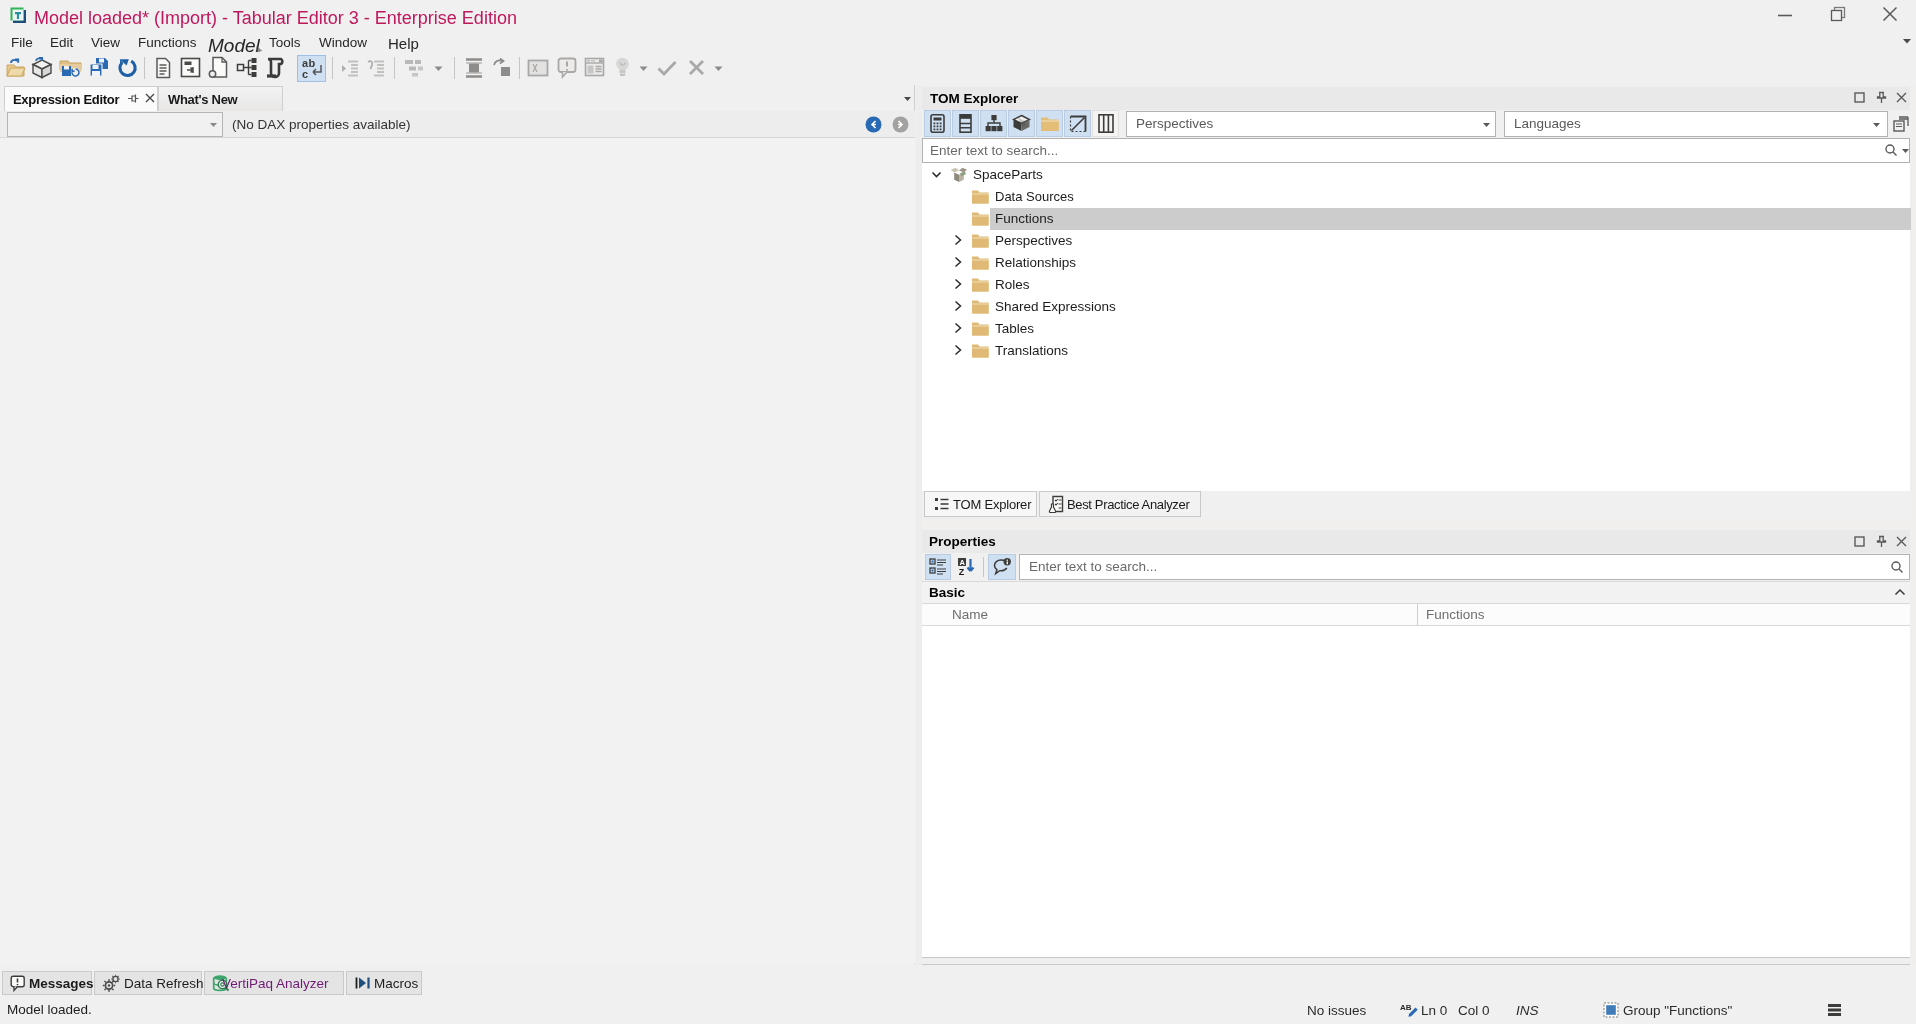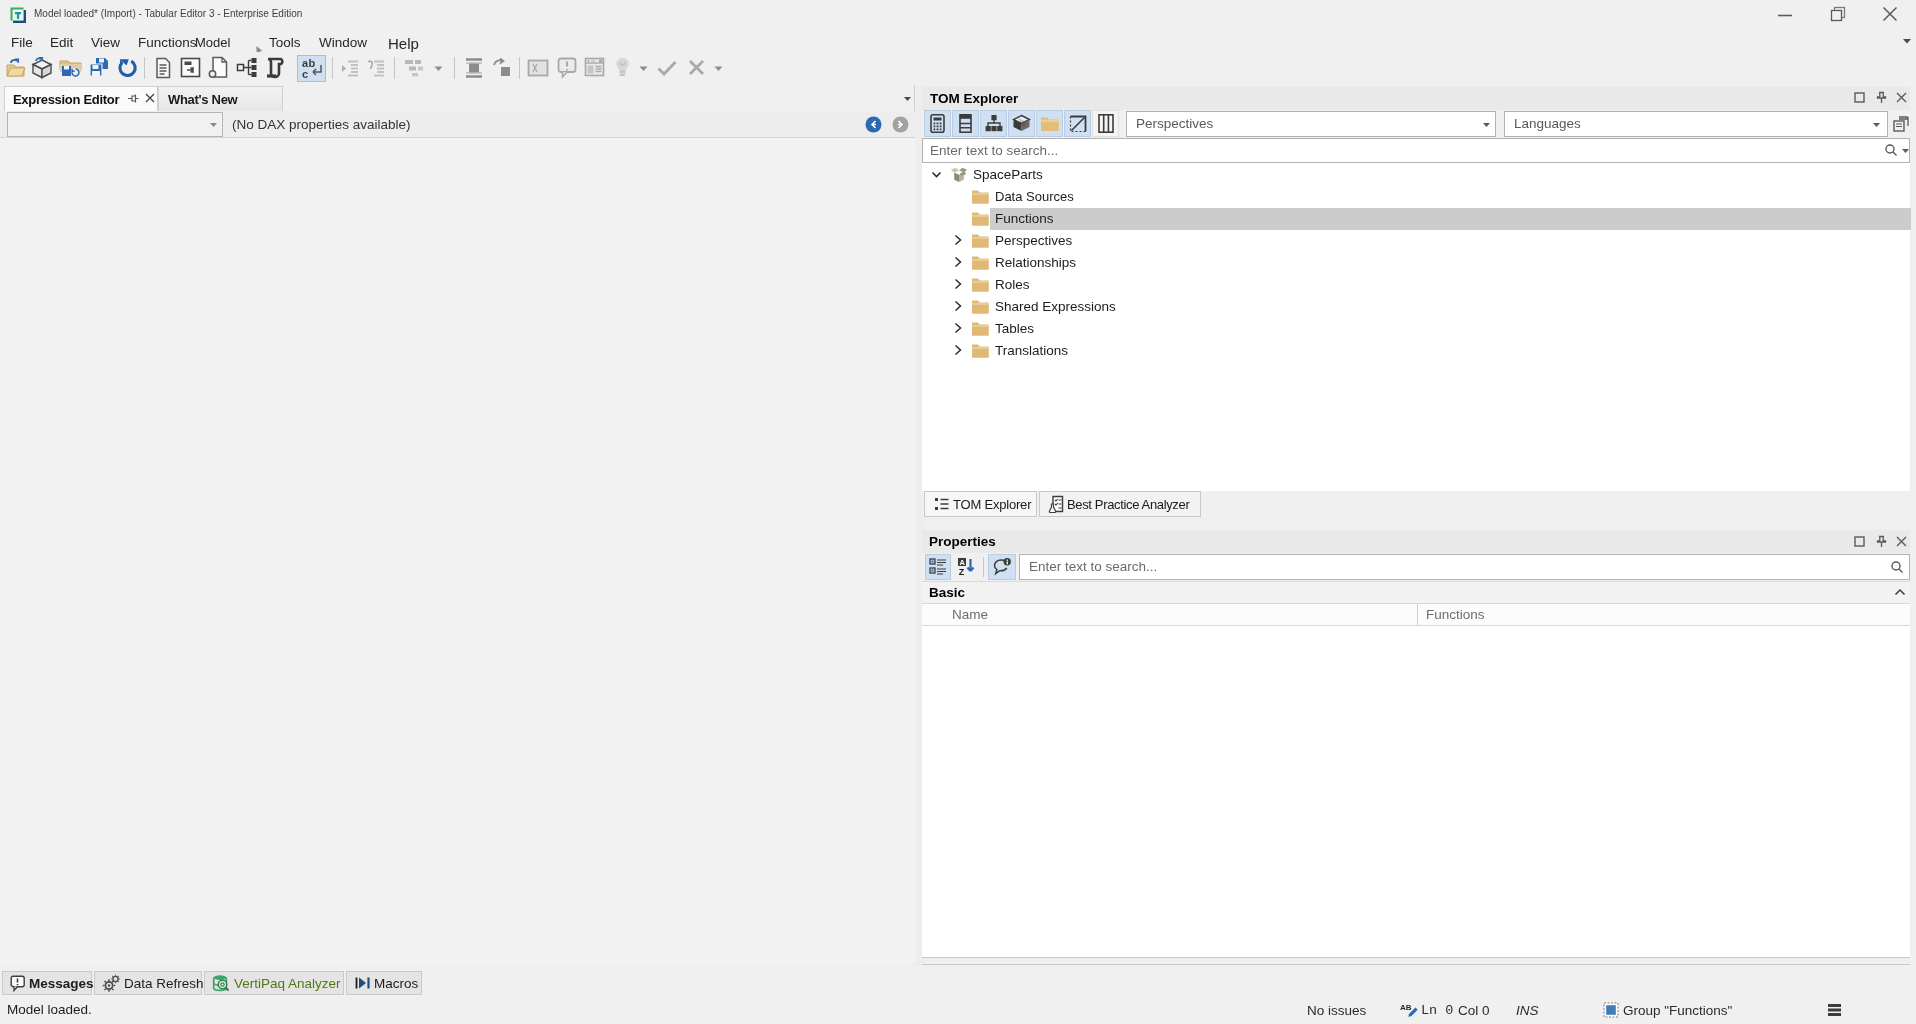--- a/index.html
+++ b/index.html
@@ -14,39 +14,39 @@
 
 <div class="abs" style="left:0;top:0;width:1916px;height:30px;background:#f0f0f1;"></div>
 <div class="abs" id="appicon" style="left:10px;top:7px;width:17px;height:17px;">
 <svg width="17" height="17" viewBox="0 0 17 17">
   <rect x="3" y="3" width="13" height="13" fill="#1d4e7e"></rect>
   <rect x="0.5" y="0.5" width="13" height="13" fill="#2fb457"></rect>
   <rect x="2.5" y="2.5" width="11" height="11" fill="#eef6f5"></rect>
   <path d="M5 5 h6 v2.2 h-1.9 v4.8 h-2.2 v-4.8 H5 z" fill="#2c8fa0"></path>
 </svg>
 </div>
-<div class="abs" style="left:34px;top:8px;font-size:10px;color:#404040;">Model loaded* (Import) - Tabular Editor 3 - Enterprise Edition</div>
+<div class="abs" style="left:34px;top:8px;font-size:18px;color:#be185d;">Model loaded* (Import) - Tabular Editor 3 - Enterprise Edition</div>
 
 <svg class="abs" style="left:1776px;top:6px;" width="18" height="18" viewBox="0 0 18 18">
     <path d="M2 9.5 h14" stroke="#5a5a5a" stroke-width="1.6" fill="none"></path>
   </svg>
 <svg class="abs" style="left:1829px;top:5px;" width="18" height="18" viewBox="0 0 18 18">
     <rect x="5.5" y="2.5" width="10" height="10" fill="none" stroke="#7a7a7a" stroke-width="1.3"></rect>
     <rect x="2.5" y="5.5" width="10" height="10" fill="#f0f0f1" stroke="#5a5a5a" stroke-width="1.3"></rect>
   </svg>
 <svg class="abs" style="left:1881px;top:5px;" width="18" height="18" viewBox="0 0 18 18">
     <path d="M2.5 2.5 L15.5 15.5 M15.5 2.5 L2.5 15.5" stroke="#5a5a5a" stroke-width="1.5" fill="none"></path>
   </svg>
 
 <div class="abs" style="left:0;top:30px;width:1916px;height:22px;background:#f0f0f1;"></div>
 <div class="abs" style="left:11px;top:35px;color:#262626;font-size:13.5px;">File</div>
 <div class="abs" style="left:50px;top:35px;color:#262626;font-size:13.5px;">Edit</div>
 <div class="abs" style="left:91px;top:35px;color:#262626;font-size:13.5px;">View</div>
 <div class="abs" style="left:138px;top:35px;color:#262626;font-size:13.5px;">Functions</div>
-<div class="abs" style="left:195px;top:35px;color:#262626;font-size:13px;">Model</div>
+<div class="abs" style="left:208px;top:35px;color:#262626;font-size:19px;font-style:italic;">Model</div>
 <div class="abs" style="left:269px;top:35px;color:#262626;font-size:13.5px;">Tools</div>
 <div class="abs" style="left:319px;top:35px;color:#262626;font-size:13.5px;">Window</div>
 <div class="abs" style="left:388px;top:35px;color:#262626;font-size:15px;">Help</div>
 
 <svg class="abs" style="left:254px;top:45px;" width="10" height="12" viewBox="0 0 10 12">
     <path d="M2.5 1 L2.5 8.5 L4.6 6.7 L5.8 9.6 L7.1 9 L5.9 6.2 L8.5 6 Z" fill="#4a4a4a" opacity="0.6"></path>
   </svg>
 
 <svg class="abs" style="left:1901px;top:37px;" width="12" height="8" viewBox="0 0 12 8">
     <path d="M2 2 h8 l-4 4.5 z" fill="#4a4a4a"></path>
@@ -524,36 +524,36 @@
 <div class="abs" style="left:124px;top:976px;font-size:13.5px;color:#1c1c1c;">Data Refresh</div>
 <div class="abs" style="left:204px;top:971px;width:140px;height:24px;background:#e4e4e5;border:1px solid #c9c9ca;"></div>
 <svg class="abs" style="left:212px;top:974px;" width="18" height="19" viewBox="0 0 18 19">
  <ellipse cx="8" cy="3.6" rx="6.3" ry="2.4" fill="#3ca56a"></ellipse>
  <path d="M1.7 3.6 V14 c0 1.3 2.8 2.4 6.3 2.4 s6.3 -1.1 6.3 -2.4 V3.6" fill="none" stroke="#3ca56a" stroke-width="1.7"></path>
  <path d="M1.7 8.8 c0 1.3 2.8 2.4 6.3 2.4 s6.3 -1.1 6.3 -2.4" fill="none" stroke="#3ca56a" stroke-width="1.4"></path>
  <circle cx="10.5" cy="10.5" r="4.2" fill="#f1f8f4" stroke="#2e7d4f" stroke-width="1.5"></circle>
  <path d="M13.5 13.5 L16.5 16.5" stroke="#2e7d4f" stroke-width="1.8"></path>
  <path d="M8.8 10.5 a1.7 1.7 0 1 0 3.4 0 a1.7 1.7 0 1 0 -3.4 0" fill="none" stroke="#2e7d4f" stroke-width="1.2"></path>
 </svg>
-<div class="abs" style="left:234px;top:976px;font-size:13.5px;color:#4d7c0f;">VertiPaq Analyzer</div>
+<div class="abs" style="left:222px;top:976px;font-size:13.5px;color:#701a75;">VertiPaq Analyzer</div>
 <div class="abs" style="left:346px;top:971px;width:76px;height:24px;background:#e4e4e5;border:1px solid #c9c9ca;"></div>
 <svg class="abs" style="left:355px;top:976px;" width="16" height="14" viewBox="0 0 16 14">
  <path d="M1.5 1.5 v11" stroke="#1c1c1c" stroke-width="1.8"></path>
  <path d="M4 1.5 L11 7 L4 12.5 Z" fill="#1d4e7e"></path>
  <path d="M13.5 1.5 v11" stroke="#1d4e7e" stroke-width="2.2"></path>
 </svg>
 <div class="abs" style="left:374px;top:976px;font-size:13.5px;color:#1c1c1c;">Macros</div>
 
 <div class="abs" style="left:7px;top:1002px;font-size:13.5px;color:#1c1c1c;">Model loaded.</div>
 <div class="abs" style="left:1307px;top:1003px;font-size:13.5px;color:#2b2b2b;">No issues</div>
 <svg class="abs" style="left:1400px;top:1002px;" width="19" height="16" viewBox="0 0 19 16">
  <text x="0" y="8" font-size="8" font-family="Liberation Sans" font-weight="bold" fill="#2b2b2b">AB</text>
  <path d="M8 14 l6.5 -6.5 2.2 2.2 -6.5 6.5 -2.8 0.6 z" fill="#2a69b3" transform="translate(1,-2)"></path>
 </svg>
-<div class="abs" style="left:1421px;top:1003px;font-size:13.5px;color:#2b2b2b;font-family:Liberation Mono, monospace;">Ln 0</div>
+<div class="abs" style="left:1421px;top:1003px;font-size:13.5px;color:#2b2b2b;">Ln 0</div>
 <div class="abs" style="left:1458px;top:1003px;font-size:13.5px;color:#2b2b2b;">Col 0</div>
 <div class="abs" style="left:1516px;top:1003px;font-size:13.5px;color:#2b2b2b;font-style:italic;">INS</div>
 <svg class="abs" style="left:1603px;top:1002px;" width="16" height="16" viewBox="0 0 16 16">
  <rect x="1" y="1" width="14" height="14" fill="#fff" stroke="#7a7a7a" stroke-width="1" stroke-dasharray="2 1.5"></rect>
  <rect x="3.2" y="3.2" width="9.6" height="9.6" fill="#3f7cb8"></rect>
 </svg>
 <div class="abs" style="left:1623px;top:1003px;font-size:13.5px;color:#2b2b2b;">Group "Functions"</div>
 <svg class="abs" style="left:1827px;top:1003px;" width="15" height="14" viewBox="0 0 15 14">
  <rect x="1" y="1" width="13" height="3" fill="#3c3c3a"></rect>
  <rect x="1" y="5.5" width="13" height="3" fill="#3c3c3a"></rect>

